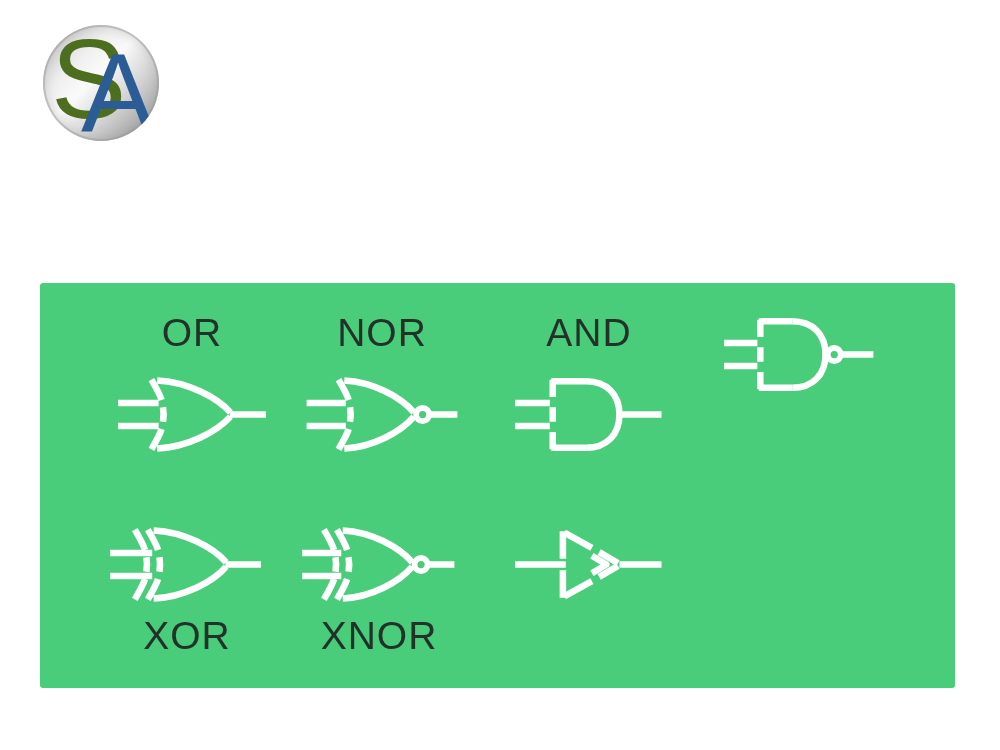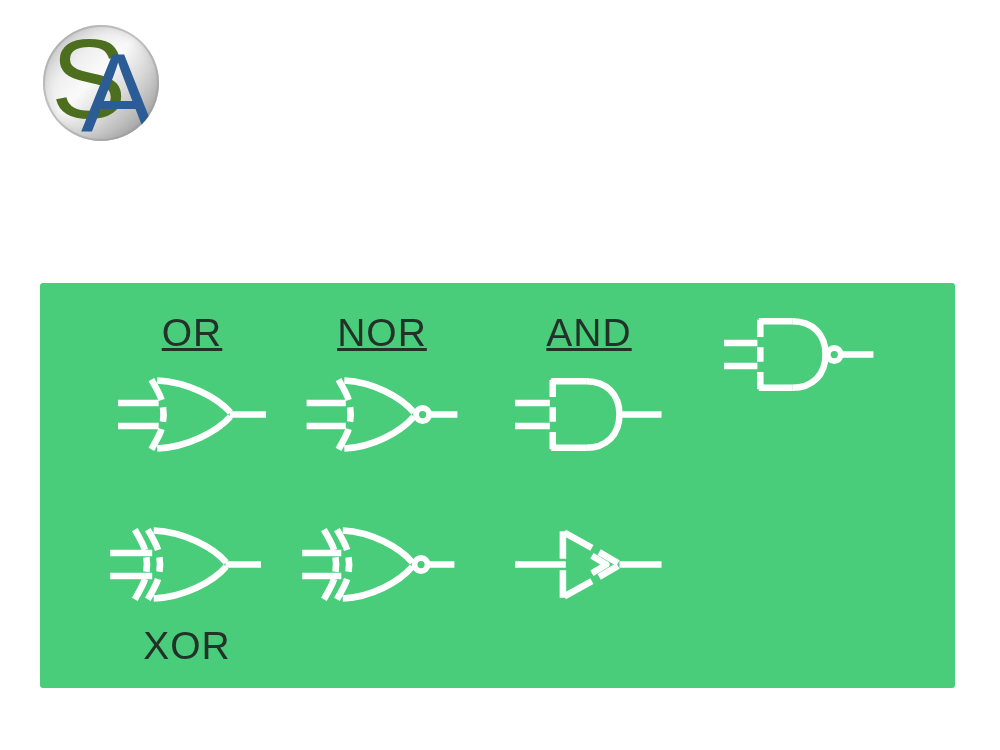--- a/index.html
+++ b/index.html
@@ -36,22 +36,22 @@
     display:flex;flex-direction:column;align-items:center;
   }
   .r1c1{left:52px;top:28px}  .r1c2{left:242px;top:28px}
   .r1c3{left:449px;top:28px} .r1c4{left:658px;top:28px}
   .r2c1{left:47px;top:238px} .r2c2{left:239px;top:238px}
   .r2c3{left:449px;top:238px}.r2c4{left:658px;top:238px}
   .gate-label{
     font-size:39px;line-height:44px;color:var(--label-text);
     letter-spacing:1px;white-space:nowrap;
   }
-  .labels-above .gate-label{margin-bottom:16px;text-decoration:underline;}
-  .labels-below .gate-label{margin-top:16px;}
+  .labels-above .gate-label{margin-bottom:16px;}
+  .labels-below .gate-label{margin-top:6px;}
   .gate-svg{width:160px;height:87px;display:block;}
   .gate-svg path{fill:none;stroke:var(--gate-stroke);stroke-width:9;stroke-linecap:butt;stroke-linejoin:round;}
   .gate-svg circle{fill:none;stroke:var(--gate-stroke);stroke-width:8;}
 </style>
 </head>
 <body>
 
 <div class="logo-badge">
   <span class="logo-letter s">S</span>
   <span class="logo-letter a">A</span>
@@ -119,20 +119,21 @@
   <div class="gate-cell labels-below r2c2">
     <svg class="gate-svg" viewBox="0 0 220 120">
       <path d="M4,44 H58 M4,76 H58"></path>
       <path d="M34,12 C41,24 46,33 48,40 M50,50 C51,56 51,64 50,70 M48,80 C46,87 41,96 34,108"></path>
       <path d="M52,12 C59,24 64,33 66,40 M68,50 C69,56 69,64 68,70 M66,80 C64,87 59,96 52,108"></path>
       <path d="M60,13 C100,15 138,36 156,57"></path>
       <path d="M60,107 C100,105 138,84 156,63"></path>
       <circle cx="168" cy="60" r="9"></circle>
       <path d="M179,60 H214"></path>
     </svg>
+    <div class="gate-label">XNOR</div>
   </div>
 
   <div class="gate-cell labels-below r2c3">
     <svg class="gate-svg" viewBox="0 0 220 120">
       <path d="M8,60 H78"></path>
       <path d="M74,14 V52 M74,68 V106"></path>
       <path d="M76,16 L114,37 M124,43 L150,58"></path>
       <path d="M76,104 L114,83 M124,77 L150,62"></path>
       <path d="M114,48 L134,60 L114,72"></path>
       <path d="M152,60 H210"></path>

